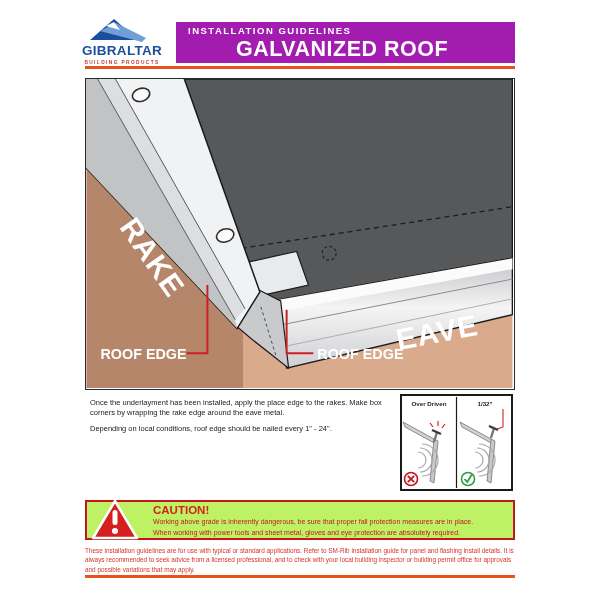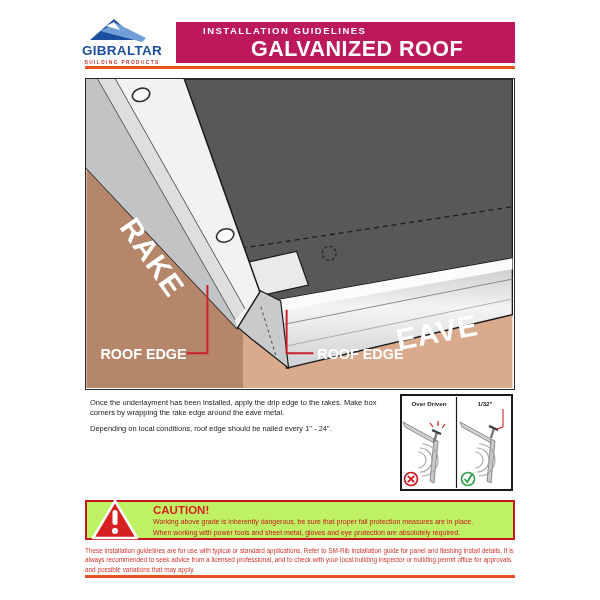--- a/index.html
+++ b/index.html
@@ -1,21 +1,21 @@
 <!DOCTYPE html>
 <html><head>
 <meta charset="utf-8">
 <style>
   html,body{margin:0;padding:0;}
   body{width:600px;height:600px;background:#ffffff;font-family:"Liberation Sans",sans-serif;}
   .page{position:relative;width:600px;height:600px;background:#fff;overflow:hidden;}
 
   
   .logo{position:absolute;left:76px;top:16px;width:92px;height:52px;}
-  .blackbar{position:absolute;left:176px;top:22px;width:339px;height:41px;background:#be185d;color:#fff;padding:3px 0 0 27px;box-sizing:border-box;}
+  .blackbar{position:absolute;left:176px;top:22px;width:339px;height:41px;background:#a21caf;color:#fff;padding:3px 0 0 12px;box-sizing:border-box;}
   .kicker{font-size:9.5px;font-weight:bold;letter-spacing:1.5px;line-height:12px;}
   .doc-title{font-size:21.5px;font-weight:bold;letter-spacing:.5px;line-height:24px;margin-left:48px;}
   .rule{position:absolute;left:85px;width:430px;height:3px;background:#e8531d;}
   .rule-top{top:66px;}
   .rule-bottom{top:575px;}
 
   
   .illus{position:absolute;left:85px;top:78px;width:430px;height:312px;border:1.5px solid #2a2a2a;box-sizing:border-box;}
   .illus svg{display:block;}
 
@@ -105,21 +105,21 @@
 
       <polyline points="101,277 122,277 122,208" fill="none" stroke="#cc2027" stroke-width="2"></polyline>
       <text x="14" y="283" font-size="14.5" font-weight="bold" fill="#ffffff">ROOF EDGE</text>
 
       <polyline points="229,277 202,277 202,233" fill="none" stroke="#cc2027" stroke-width="2"></polyline>
       <text x="233" y="283" font-size="14.5" font-weight="bold" fill="#ffffff">ROOF EDGE</text>
     </svg>
   </div>
 
   <div class="instructions">
-    <p>Once the underlayment has been installed, apply the drip edge to the rakes. Make box corners by wrapping the rake edge around the eave metal.</p>
+    <p>Once the underlayment has been installed, apply the place edge to the rakes. Make box corners by wrapping the rake edge around the eave metal.</p>
     <p>Depending on local conditions, roof edge should be nailed every 1" - 24".</p>
   </div>
 
   <div class="nail-detail">
     <svg width="113" height="97" viewBox="0 0 113 97">
       <rect x="1" y="1" width="111" height="95" fill="#ffffff" stroke="#1a1a1a" stroke-width="2"></rect>
       <line x1="56.5" y1="3" x2="56.5" y2="94" stroke="#1a1a1a" stroke-width="1.2"></line>
 
       <g>
         <text x="29" y="12" text-anchor="middle" font-size="6.2" font-weight="bold" fill="#222">Over Driven</text>

